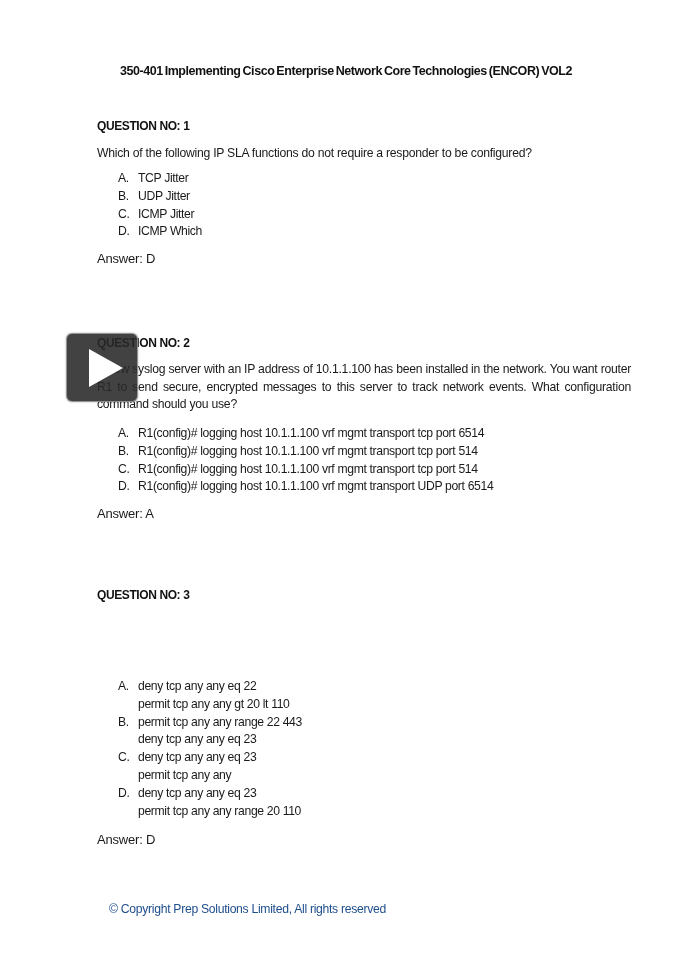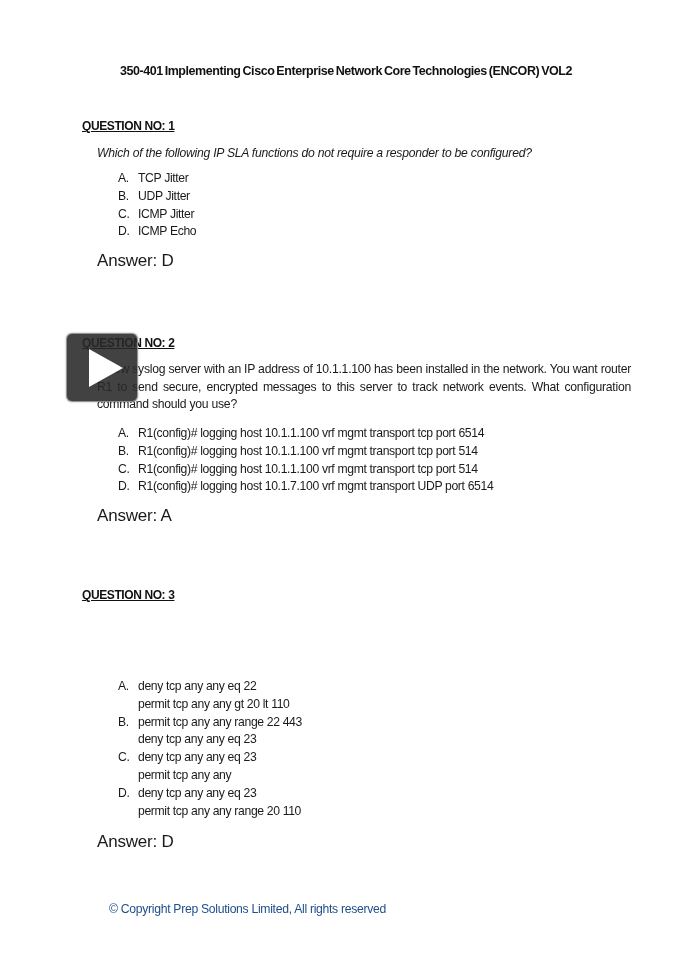--- a/index.html
+++ b/index.html
@@ -26,38 +26,37 @@
       text-align: center;
       font-weight: bold;
       font-size: 12.5px;
       letter-spacing: -0.45px;
       word-spacing: -1px;
       color: #111;
       padding-left: 14px;
     }
     .q-heading {
       position: absolute;
-      left: 82px;
+      left: 97px;
       font-weight: bold;
       font-size: 12px;
       letter-spacing: -0.4px;
       color: #111;
-      text-decoration: underline;
     }
     .q-text {
       position: absolute;
       left: 97px;
       width: 534px;
       font-size: 12.2px;
       line-height: 17.5px;
       letter-spacing: -0.25px;
       color: #1a1a1a;
       text-align: justify;
     }
-    .q-text.single { text-align: left; white-space: nowrap; font-style: italic; }
+    .q-text.single { text-align: left; white-space: nowrap; }
     .options {
       position: absolute;
       left: 118px;
       list-style: none;
       font-size: 12.2px;
       letter-spacing: -0.35px;
       color: #1a1a1a;
     }
     .opt {
       display: flex;
@@ -65,21 +64,21 @@
     }
     .opt-letter {
       width: 20px;
       flex: 0 0 20px;
     }
     .opt-lines { display: flex; flex-direction: column; }
     .opt-line { white-space: nowrap; }
     .answer {
       position: absolute;
       left: 97px;
-      font-size: 17px;
+      font-size: 13px;
       letter-spacing: -0.2px;
       color: #1a1a1a;
     }
     .footer {
       position: absolute;
       left: 109px;
       top: 902px;
       font-size: 12.2px;
       letter-spacing: -0.3px;
       color: #1f4e8c;
@@ -130,21 +129,21 @@
     </li>
     <li class="opt">
       <span class="opt-letter">C.</span>
       <span class="opt-lines">
           <span class="opt-line">ICMP Jitter</span>
         </span>
     </li>
     <li class="opt">
       <span class="opt-letter">D.</span>
       <span class="opt-lines">
-          <span class="opt-line">ICMP Echo</span>
+          <span class="opt-line">ICMP Which</span>
         </span>
     </li>
   </ul>
   <div class="answer" style="top:251px;">Answer:  D</div>
 
   <div class="q-heading" style="top:336px;">QUESTION NO: 2</div>
   <div class="q-text" style="top:361px;">A new syslog server with an IP address of 10.1.1.100 has been installed in the network.  You want router R1 to send secure, encrypted messages to this server to track network events. What configuration command should you use?</div>
   <ul class="options" style="top:425px;">
     <li class="opt">
       <span class="opt-letter">A.</span>
@@ -160,21 +159,21 @@
     </li>
     <li class="opt">
       <span class="opt-letter">C.</span>
       <span class="opt-lines">
           <span class="opt-line">R1(config)# logging host 10.1.1.100 vrf mgmt transport tcp port 514</span>
         </span>
     </li>
     <li class="opt">
       <span class="opt-letter">D.</span>
       <span class="opt-lines">
-          <span class="opt-line">R1(config)# logging host 10.1.7.100 vrf mgmt transport UDP port 6514</span>
+          <span class="opt-line">R1(config)# logging host 10.1.1.100 vrf mgmt transport UDP port 6514</span>
         </span>
     </li>
   </ul>
   <div class="answer" style="top:506px;">Answer: A</div>
 
   <div class="q-heading" style="top:588px;">QUESTION NO: 3</div>
   <ul class="options" style="top:678px;">
     <li class="opt">
       <span class="opt-letter">A.</span>
       <span class="opt-lines">

